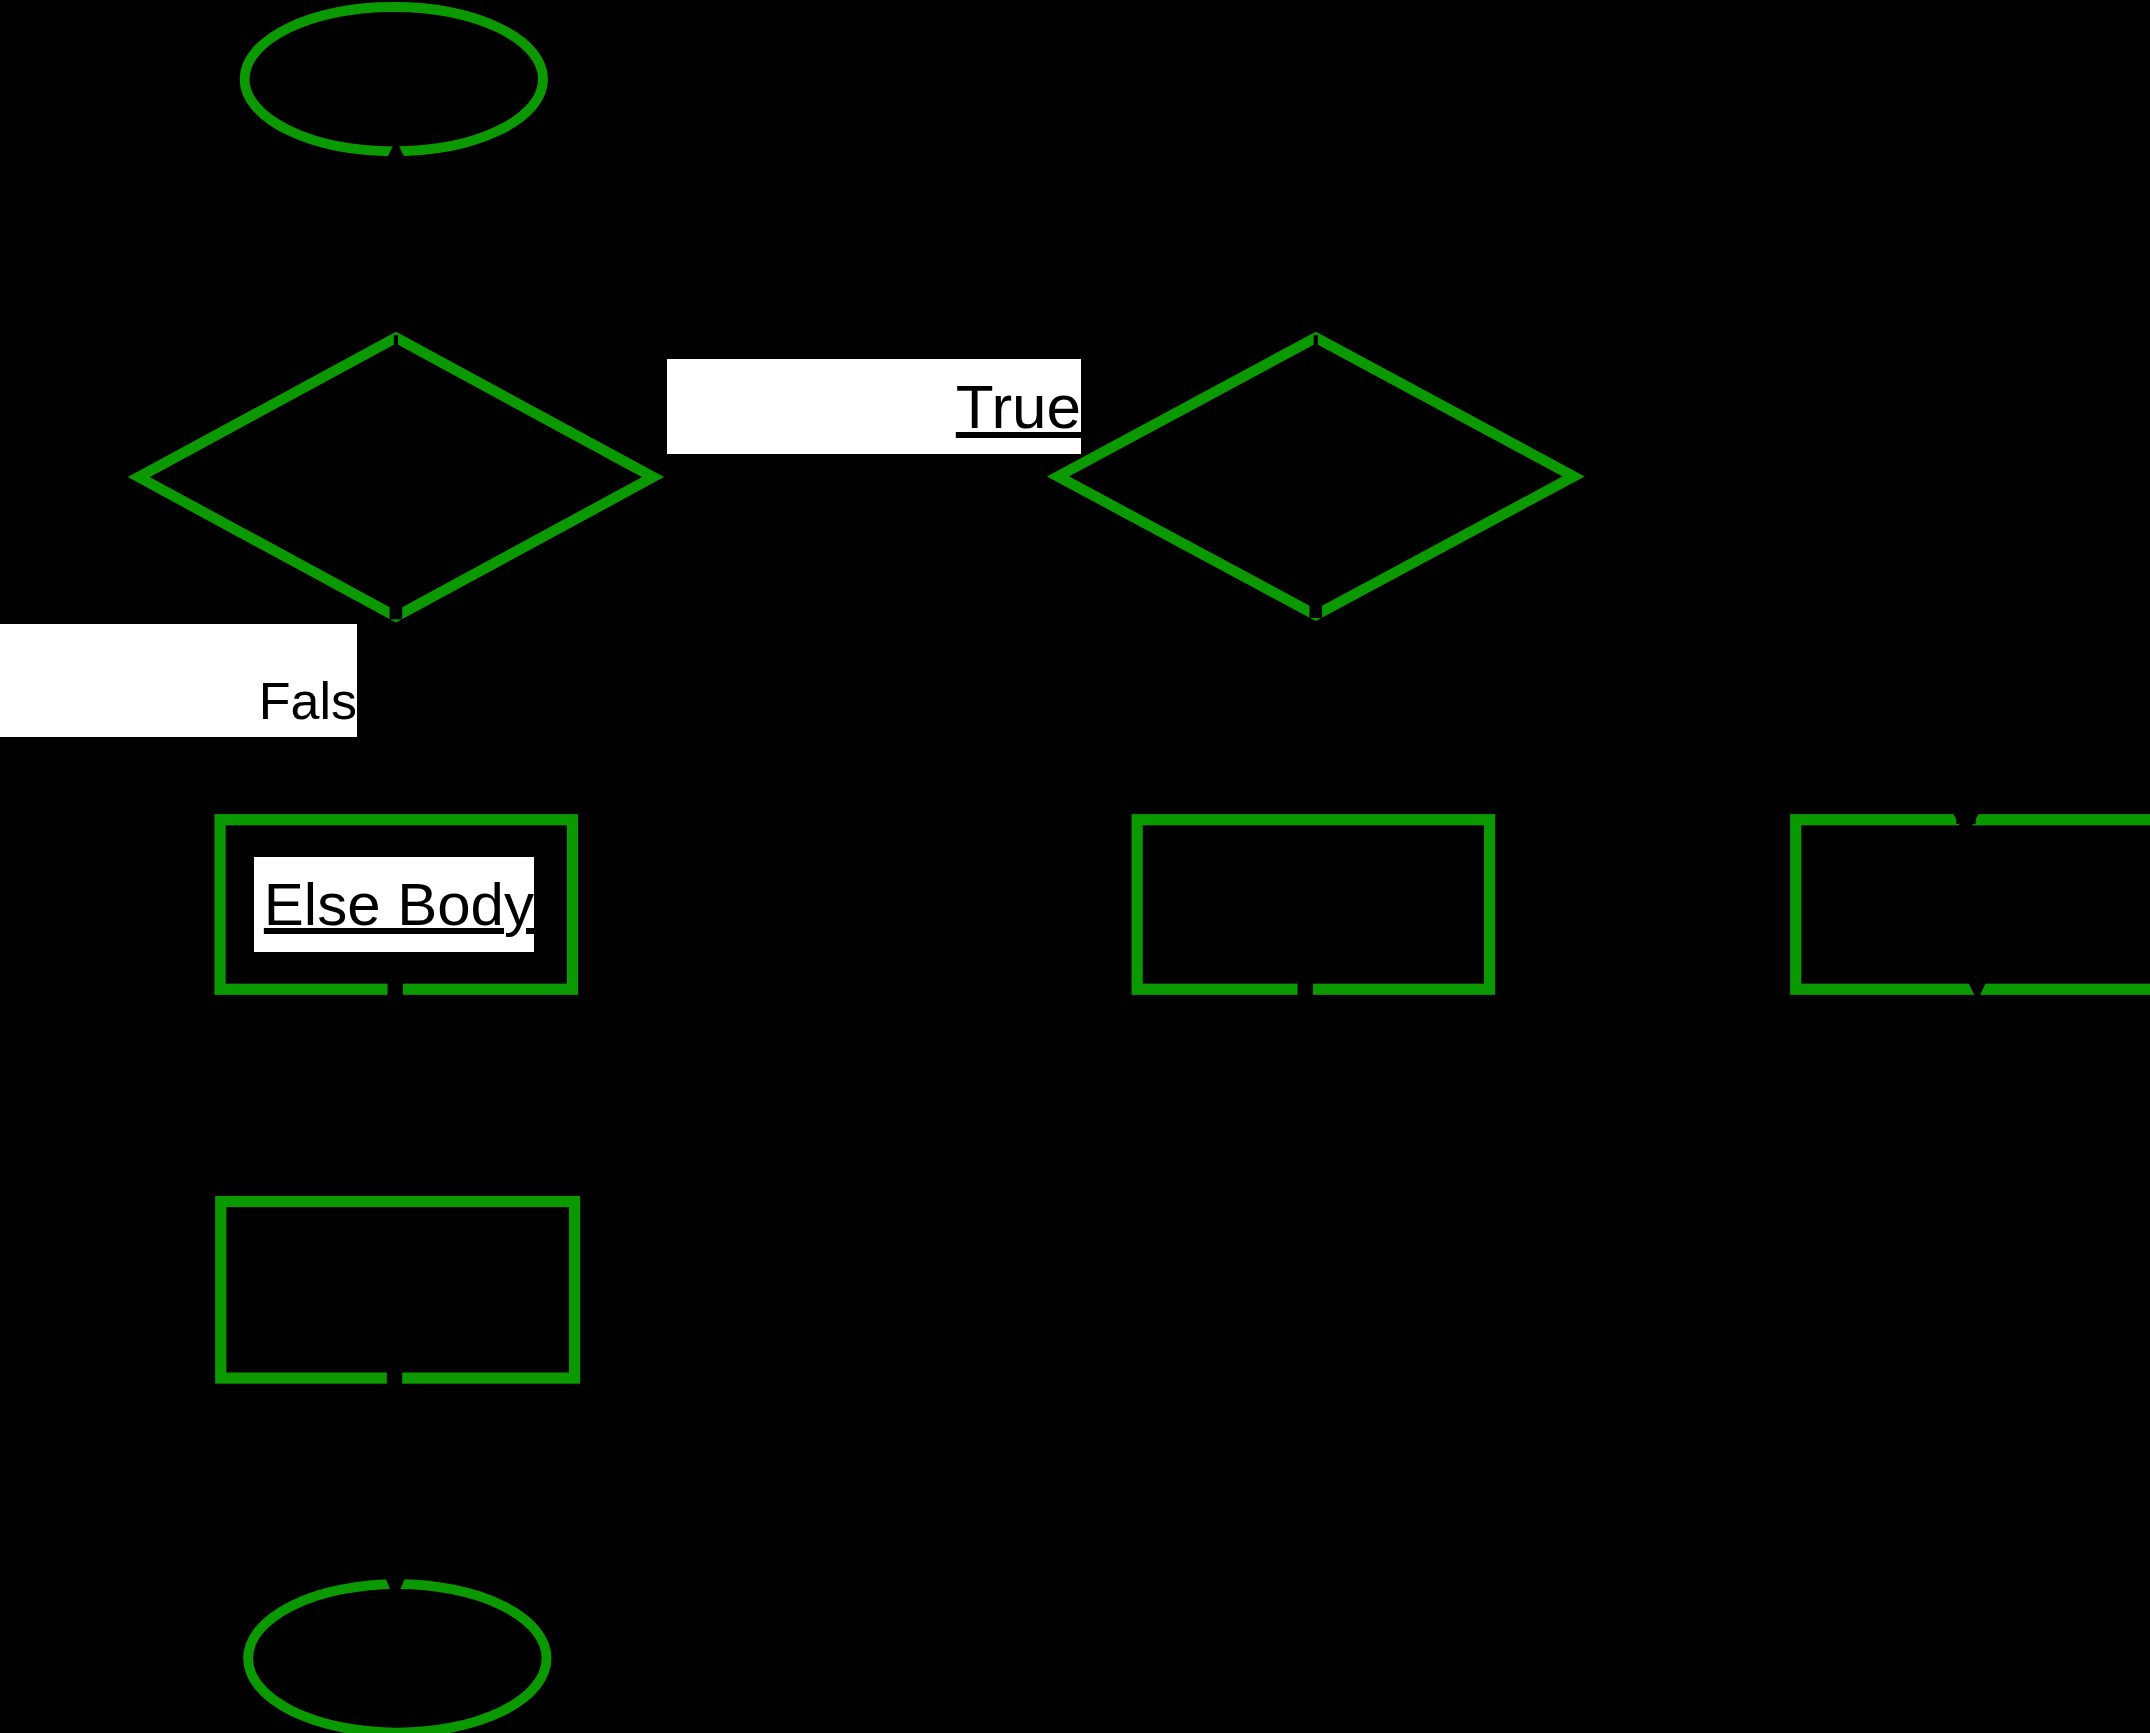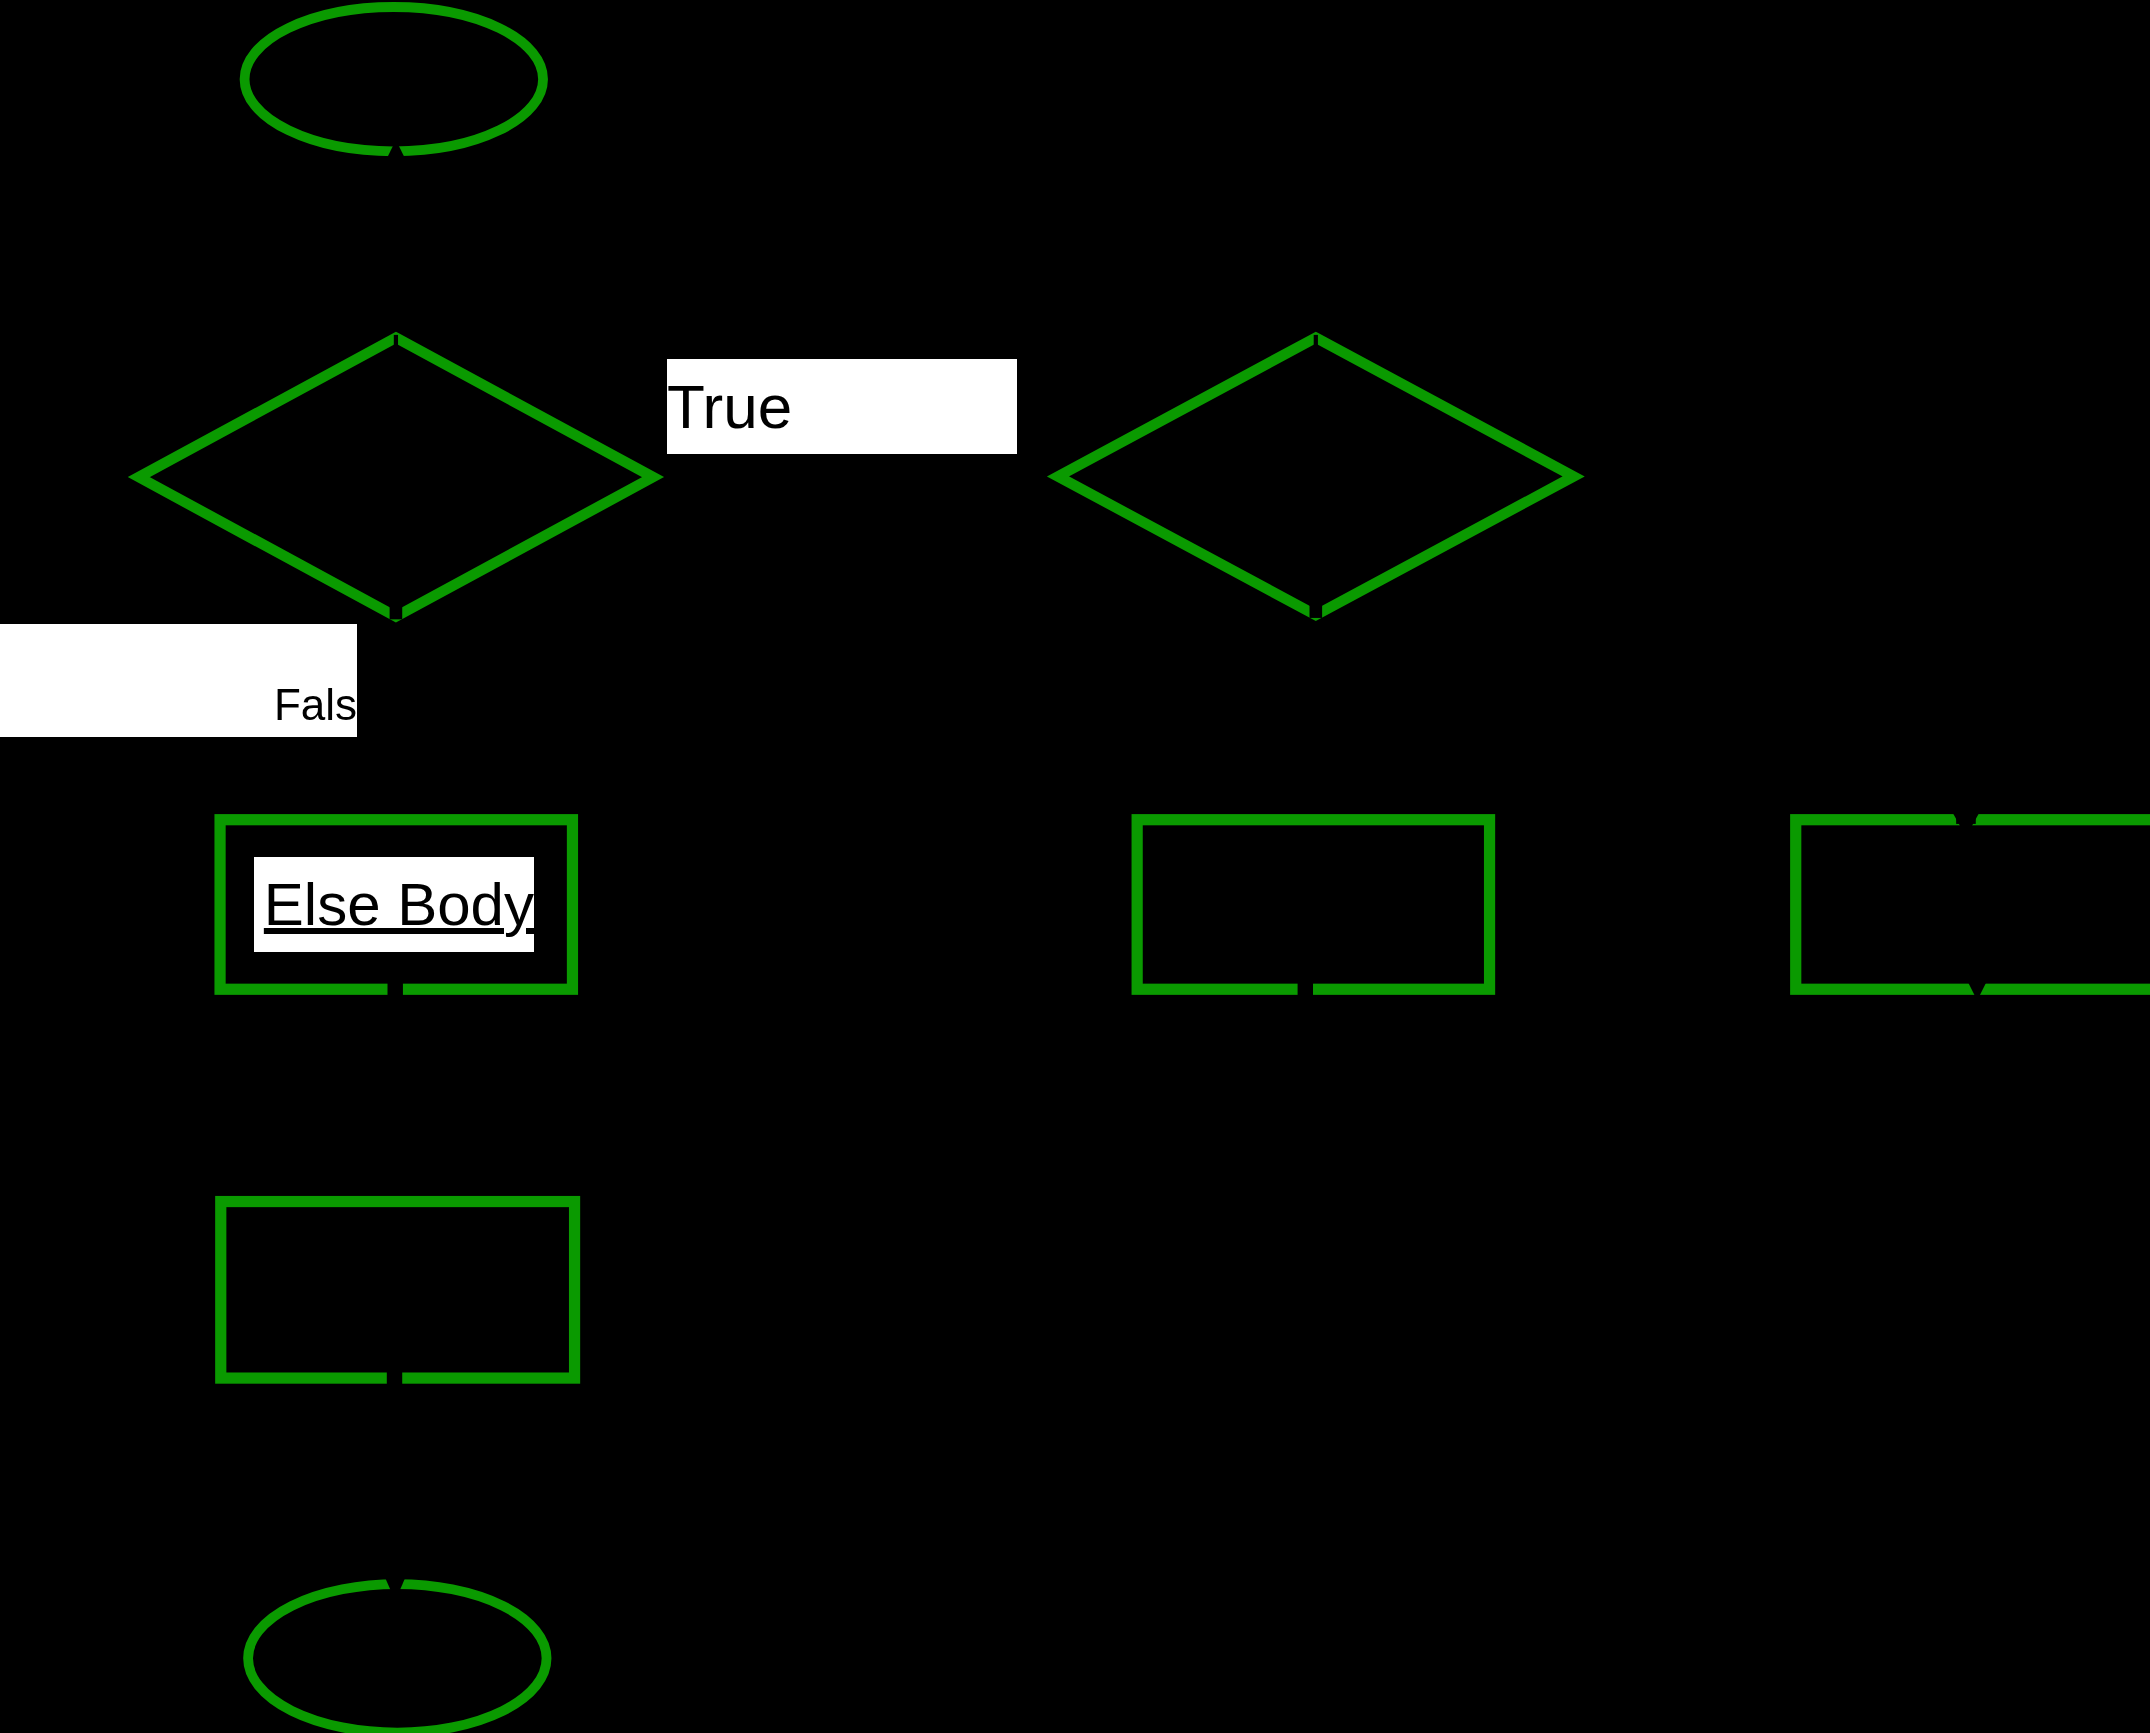--- a/index.html
+++ b/index.html
@@ -25,28 +25,29 @@
   }
   .label-box {
     position: absolute;
     background: #ffffff;
     color: #000000;
     display: flex;
     overflow: hidden;
     line-height: 1;
   }
   .label-true {
-    left: 667px; top: 359px; width: 350px; height: 95px;
+    left: 667px; top: 359px; width: 414px; height: 95px;
     font-size: 62px;
     align-items: center;
-    justify-content: flex-start;
+    justify-content: flex-end;
+    text-decoration: underline;
   }
   .label-false {
     left: 0px; top: 624px; width: 357px; height: 113px;
-    font-size: 44px;
+    font-size: 52px;
     align-items: flex-end;
     justify-content: flex-end;
     padding-bottom: 9.8px;
     box-sizing: border-box;
   }
   .label-elsebody {
     left: 254px; top: 857px; width: 280px; height: 95px;
     font-size: 60px;
     align-items: center;
     justify-content: flex-end;

